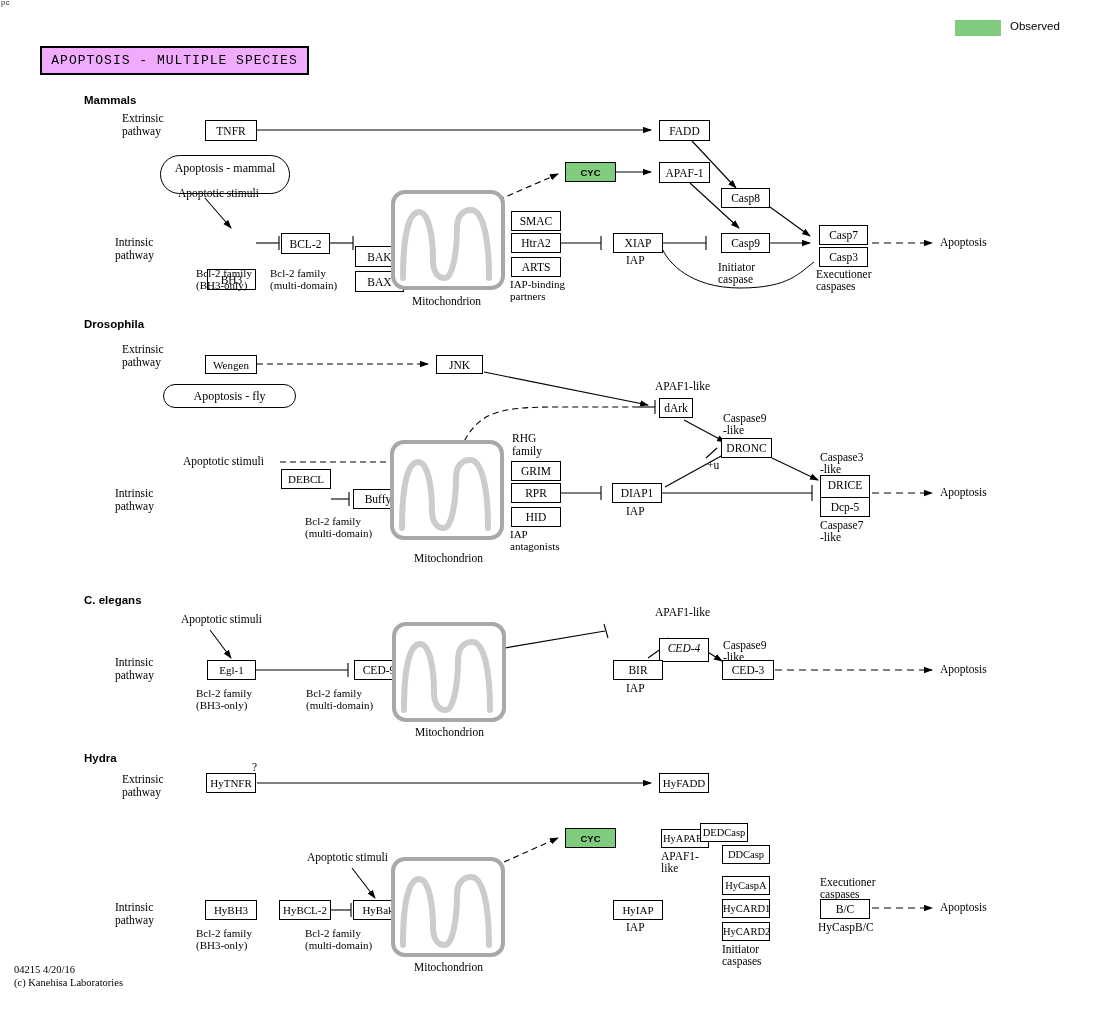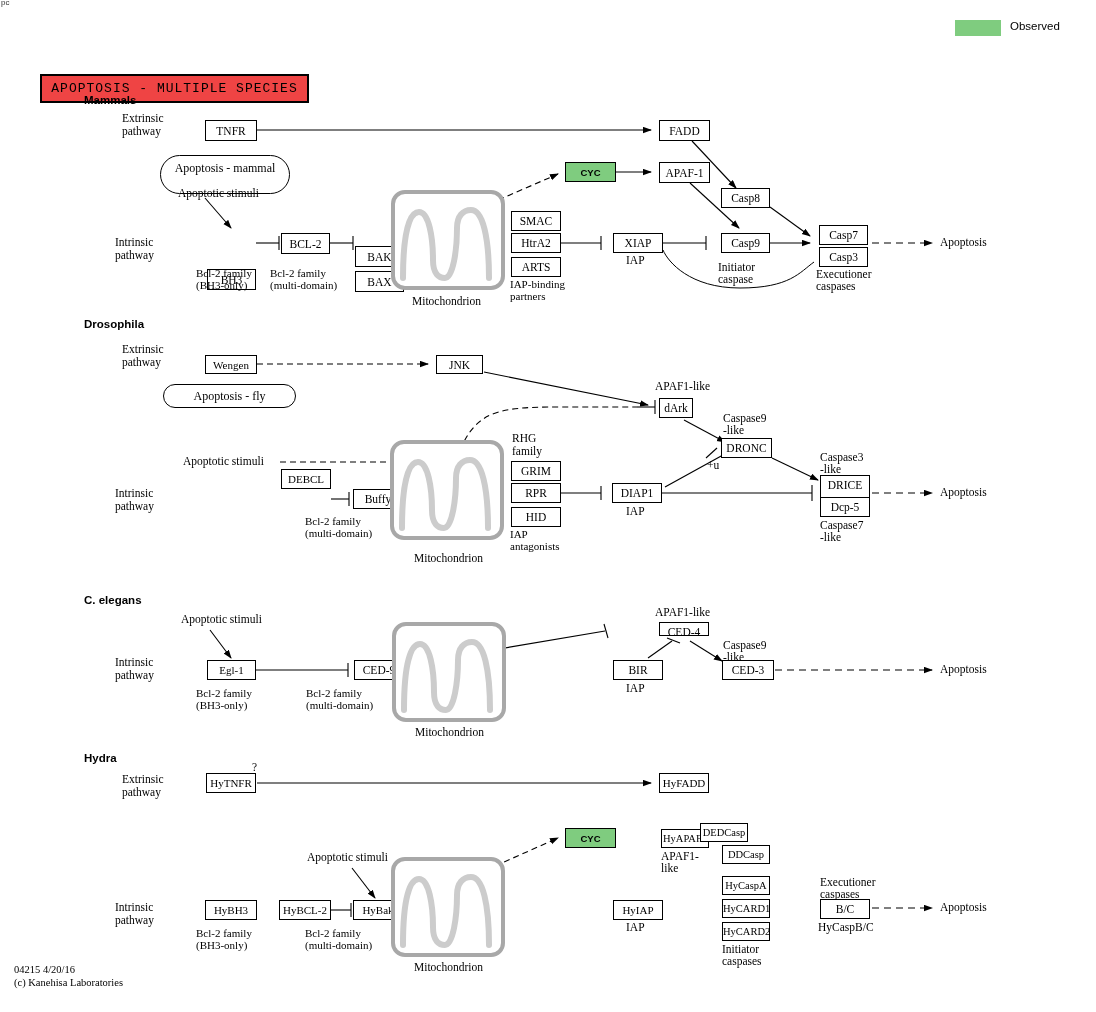--- a/index.html
+++ b/index.html
@@ -12,21 +12,21 @@
   
   .abs{position:absolute;white-space:pre;line-height:11px;}
   .t10{font-size:11.5px;}
   .t9{font-size:11px;}
   .species{font-family:"Liberation Sans","DejaVu Sans",sans-serif;
            font-weight:bold;font-size:11.5px;}
   .legend-txt{font-family:"Liberation Sans","DejaVu Sans",sans-serif;font-size:11.5px;}
 
   
   #title-box{position:absolute;left:40px;top:46px;width:265px;height:25px;
-             border:2px solid #000;background:#ef4444;margin-top:28px;}
+             border:2px solid #000;background:#f0abfc;}
   #title-box span{display:block;text-align:center;line-height:25px;
       font-family:"Liberation Mono","DejaVu Sans Mono",monospace;
       font-size:13px;letter-spacing:1px;}
 
   
   .gbox{position:absolute;border:1px solid #000;background:#fff;box-sizing:border-box;
         font-size:11.5px;text-align:center;overflow:visible;white-space:nowrap;}
   .gbox > span{display:block;width:100%;}
   .gbox.green{background:#7fcc7f;}
 
@@ -361,21 +361,21 @@
 
   <div class="mito" style="left:392px;top:622px;width:114px;height:100px;">
     <svg width="106" height="92" viewBox="0 0 106 92">
       <path d="M8,84 C8,40 14,18 24,18 C34,18 38,44 38,66 C38,80 44,84 50,84
                C58,84 62,56 62,34 C62,22 68,16 76,16 C88,16 94,44 94,84" stroke="#cccccc" stroke-width="6" fill="none" stroke-linecap="round"></path>
     </svg>
   </div>
   <div class="abs t10" style="left:415px;top:727px;">Mitochondrion</div>
 
   <div class="abs t10" style="left:655px;top:607px;">APAF1-like</div>
-  <div class="gbox" style="left:659px;top:622px;width:50px;height:14px;line-height:19px;">
+  <div class="gbox" style="left:659px;top:638px;width:50px;height:24px;line-height:19px;font-style:italic;">
     <span>CED-4</span>
     </div>
 
   <div class="gbox" style="left:613px;top:660px;width:50px;height:20px;line-height:19px;">
     <span>BIR</span>
     </div>
   <div class="abs t10" style="left:626px;top:683px;">IAP</div>
 
   <div class="abs t10" style="left:723px;top:640px;">Caspase9</div>
   <div class="abs t10" style="left:723px;top:652px;">-like</div>

